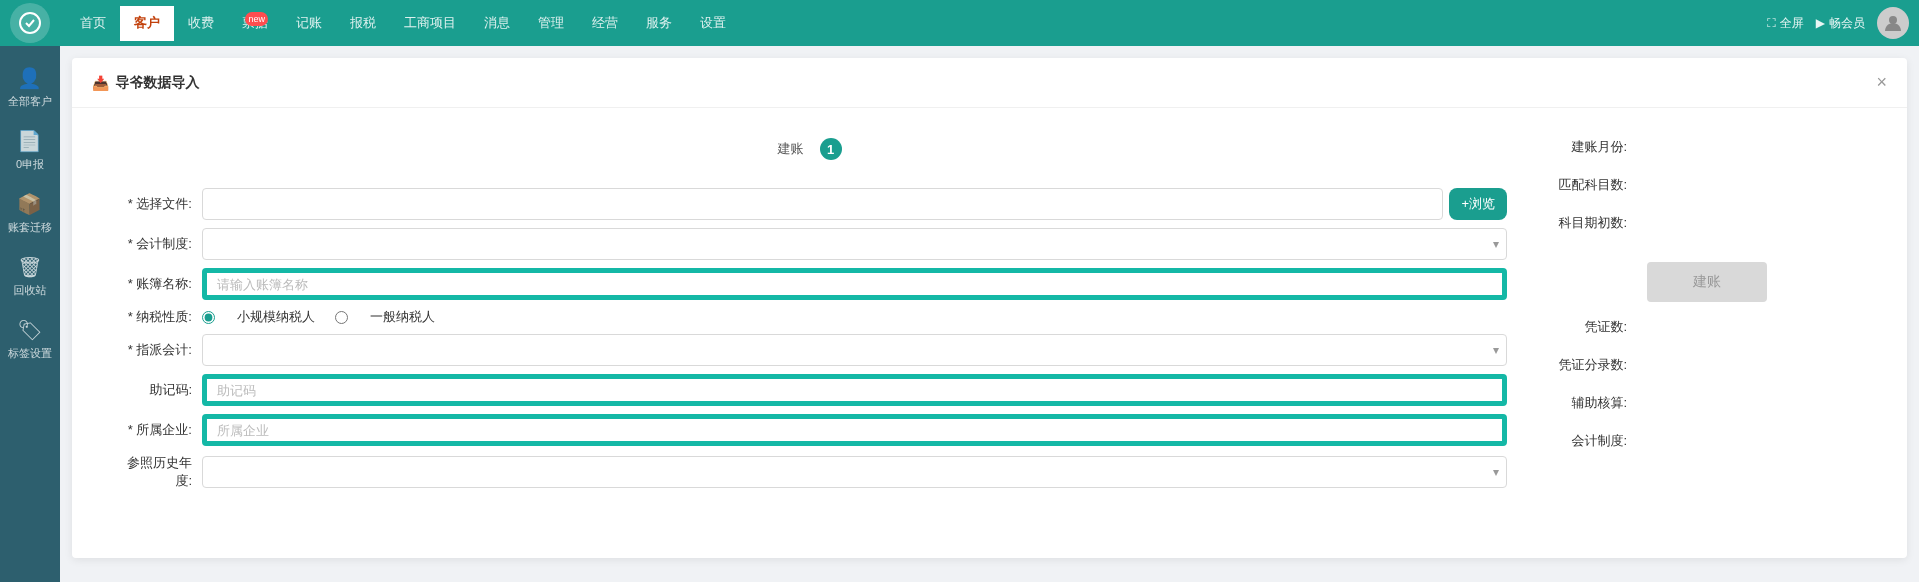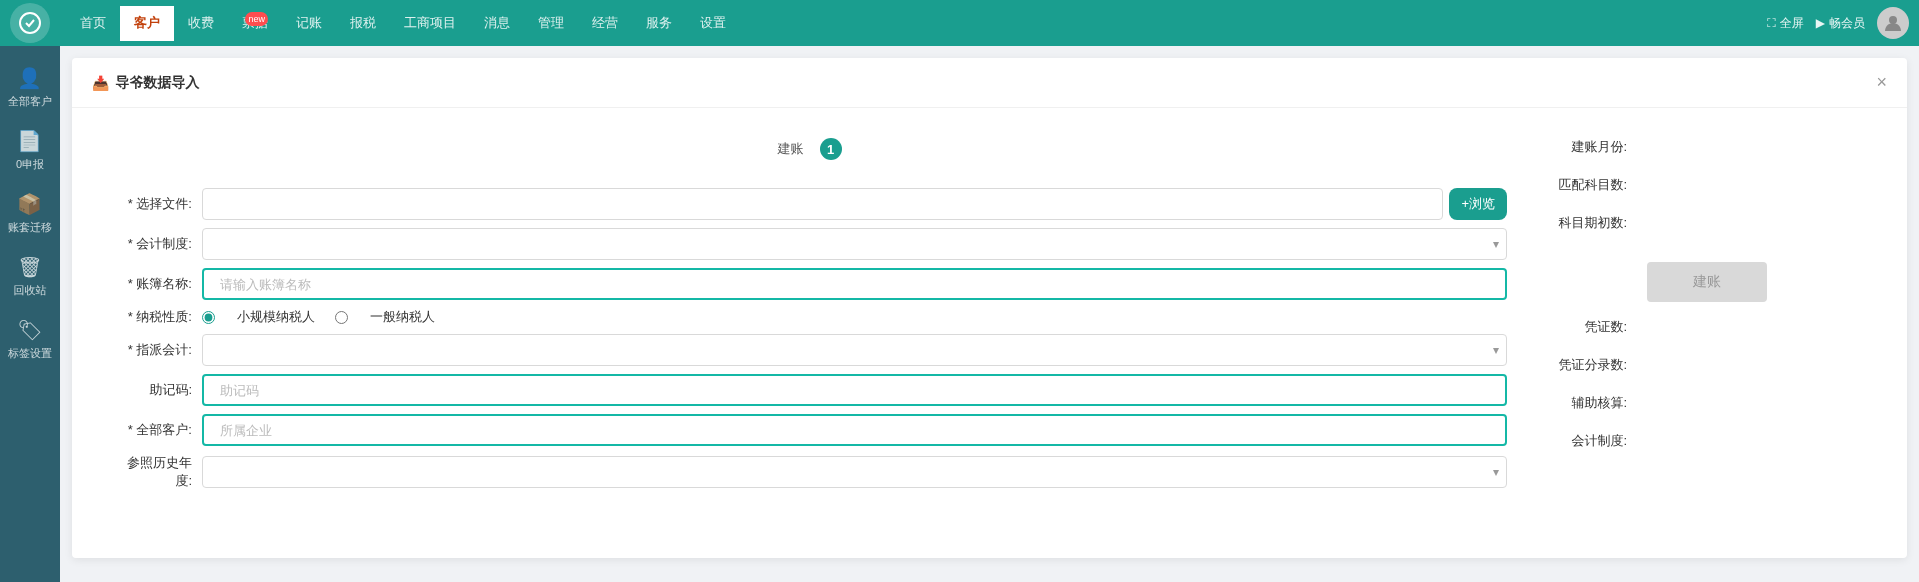--- a/index.html
+++ b/index.html
@@ -83,22 +83,22 @@
 
     
     .form-row {
       display: flex; align-items: center; margin-bottom: 8px;
     }
     .form-label {
       width: 90px; text-align: right; padding-right: 10px;
       color: #333; font-size: 13px; flex-shrink: 0;
     }
     .form-control {
-      flex: 1; height: 32px; border: 2px solid #14b8a6; border-radius: 4px;
-      padding: 0 16px; font-size: 13px; color: #333; outline: none;
+      flex: 1; height: 32px; border: 5px solid #14b8a6; border-radius: 4px;
+      padding: 0 10px; font-size: 13px; color: #333; outline: none;
       background: #fff;
     }
     .form-control::placeholder { color: #bbb; }
     .form-control:disabled { background: #f5f5f5; color: #bbb; }
 
     .select-wrapper { position: relative; flex: 1; }
     .select-wrapper select {
       width: 100%; height: 32px; border: 1px solid #d9d9d9; border-radius: 4px;
       padding: 0 28px 0 10px; font-size: 13px; color: #333; outline: none;
       background: #fff; appearance: none; cursor: pointer;
@@ -303,21 +303,21 @@
               </select>
             </div>
           </div>
 
           <div class="form-row">
             <label class="form-label">助记码:</label>
             <input type="text" class="form-control" placeholder="助记码" style="">
           </div>
 
           <div class="form-row">
-            <label class="form-label">* 全部客户:</label>
+            <label class="form-label">* 所属企业:</label>
             <input type="text" class="form-control" placeholder="所属企业" style="">
           </div>
 
           <div class="form-row">
             <label class="form-label">参照历史年度:</label>
             <div class="select-wrapper">
               <select>
                 <option value=""></option>
               </select>
             </div>

